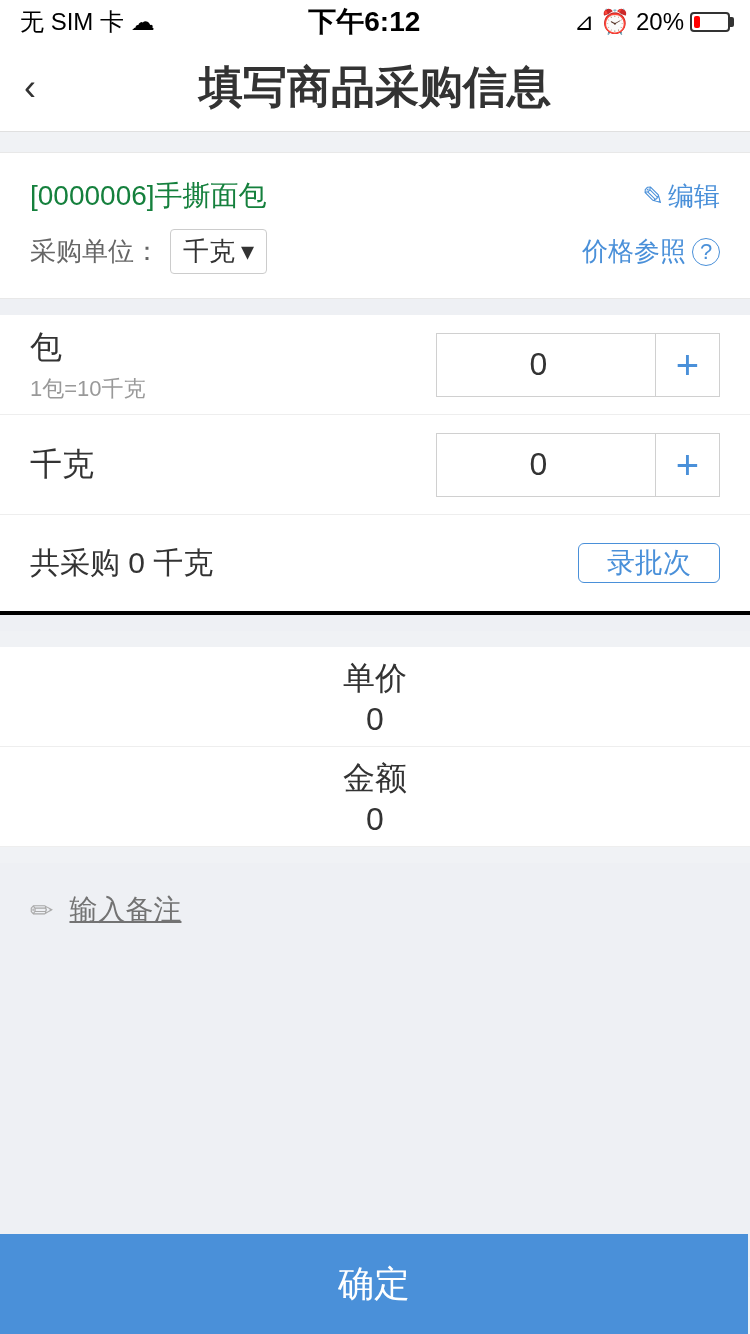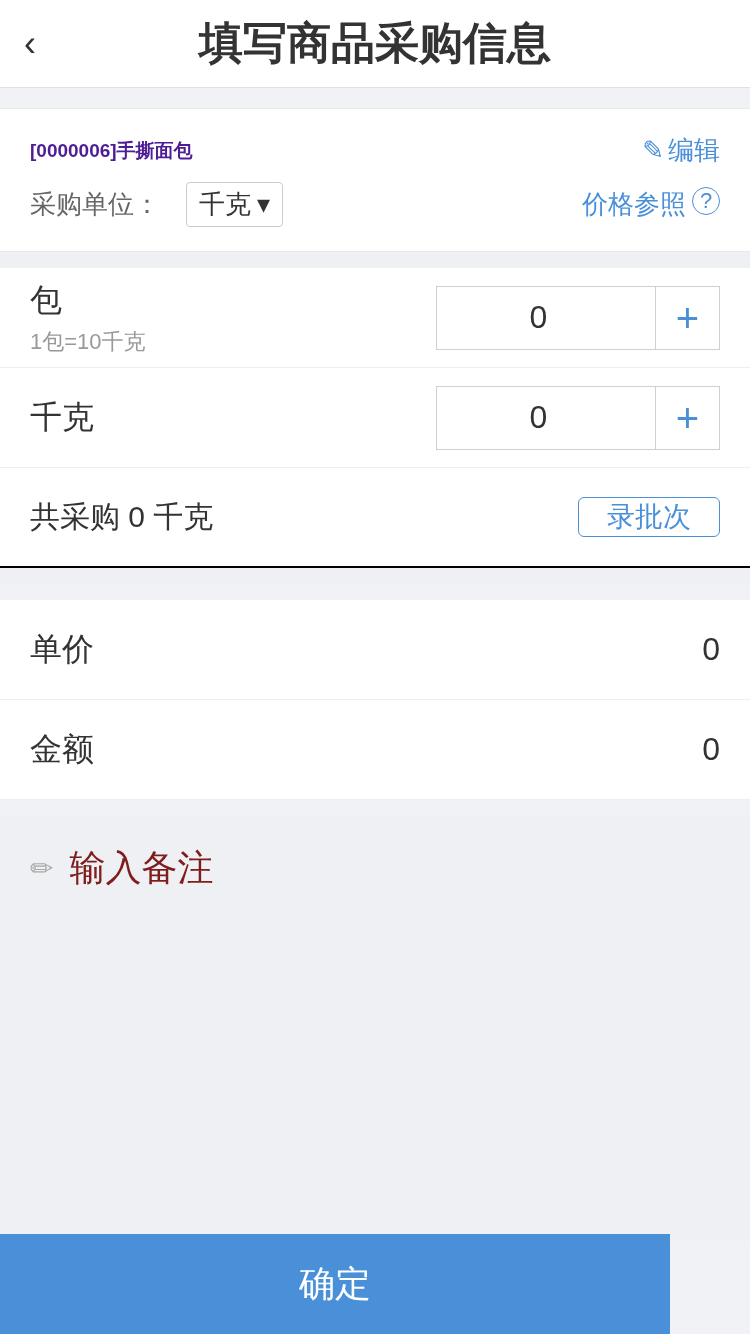--- a/index.html
+++ b/index.html
@@ -98,53 +98,53 @@
       display: flex;
       flex-direction: column;
       gap: 14px;
     }
     .product-top-row {
       display: flex;
       justify-content: space-between;
       align-items: center;
     }
     .product-name {
-      font-size: 19px;
-      color: #4c1d95;
-      font-weight: 700;
+      font-size: 28px;
+      color: #15803d;
+      font-weight: 400;
     }
     .edit-btn {
       color: #4a90d9;
       font-size: 26px;
       display: flex; align-items: center; gap: 4px;
       cursor: pointer;
     }
     .product-bottom-row {
       display: flex;
       justify-content: space-between;
       align-items: center;
     }
     .purchase-unit {
-      display: flex; align-items: center; gap: 26px;
+      display: flex; align-items: center; gap: 10px;
       font-size: 26px; color: #666;
     }
     .unit-dropdown {
       border: 1px solid #ccc;
       border-radius: 4px;
       padding: 4px 12px;
       font-size: 26px;
       color: #333;
       background: #fff;
       display: flex; align-items: center; gap: 6px;
       cursor: pointer;
     }
     .price-ref {
       color: #4a90d9;
       font-size: 26px;
-      display: flex; align-items: flex-start; gap: 6px;
+      display: flex; align-items: center; gap: 6px;
       cursor: pointer;
     }
 
     
     .separator {
       height: 16px;
       background: #eef0f4;
     }
 
     
@@ -202,21 +202,21 @@
       line-height: 1;
     }
 
     
     .summary-row {
       display: flex;
       align-items: center;
       padding: 0 30px;
       height: 100px;
       background: #fff;
-      border-bottom: 2px solid #000000;
+      border-bottom: 4px solid #000000;
       justify-content: space-between;
     }
     .summary-text {
       font-size: 30px;
       color: #333;
     }
     .batch-btn {
       border: 1px solid #4a90d9;
       padding: 0 28px;
       border-radius: 6px;
@@ -227,24 +227,25 @@
     }
 
     
     .price-section {
       background: #fff;
       margin-top: 16px;
     }
     .price-row {
       display: flex;
       align-items: center;
-      padding: 0 30px;
+      padding: 10px 30px;
       height: 100px;
       border-bottom: 1px solid #eee;
       justify-content: space-between;
+      flex-direction: column;
     }
     .price-label {
       font-size: 32px;
       color: #333;
     }
     .price-value {
       font-size: 32px;
       color: #333;
     }
 
@@ -252,37 +253,38 @@
     .notes-section {
       background: #eef0f4;
       margin-top: 16px;
       padding: 28px 30px;
       display: flex;
       align-items: center;
       gap: 16px;
       min-height: 80px;
     }
     .notes-text {
-      font-size: 36px;
-      color: #7f1d1d;
+      font-size: 28px;
+      color: #737373;
+      text-decoration: underline;
     }
 
     
     .content-area {
       flex: 1;
       background: #eef0f4;
       min-height: 320px;
     }
 
     
     .confirm-bar {
       position: fixed;
       bottom: 0;
       left: 0;
-      width: 670px;
+      width: 748px;
       height: 100px;
       background: #4a90d9;
       display: flex;
       align-items: center;
       justify-content: center;
       cursor: pointer;
     }
     .confirm-text {
       font-size: 36px;
       color: #fff;
@@ -291,20 +293,34 @@
 
     .page-wrapper {
       padding-bottom: 100px;
     }
   </style>
 </head>
 <body>
 
 <div class="page-wrapper">
 
+  <div class="status-bar">
+    <div class="status-left">
+      <span>无 SIM 卡 ☁</span>
+    </div>
+    <div class="status-center">下午6:12</div>
+    <div class="status-right">
+      <span>⊿</span>
+      <span>⏰</span>
+      <span>20%</span>
+      <span class="battery">
+        <span class="battery-fill"></span>
+      </span>
+    </div>
+  </div>
 
   <div class="nav-bar">
     <div class="nav-back">
       <span>‹</span>
     </div>
     <div class="nav-title">填写商品采购信息</div>
   </div>
 
   <div class="product-card">
     <div class="product-info">

